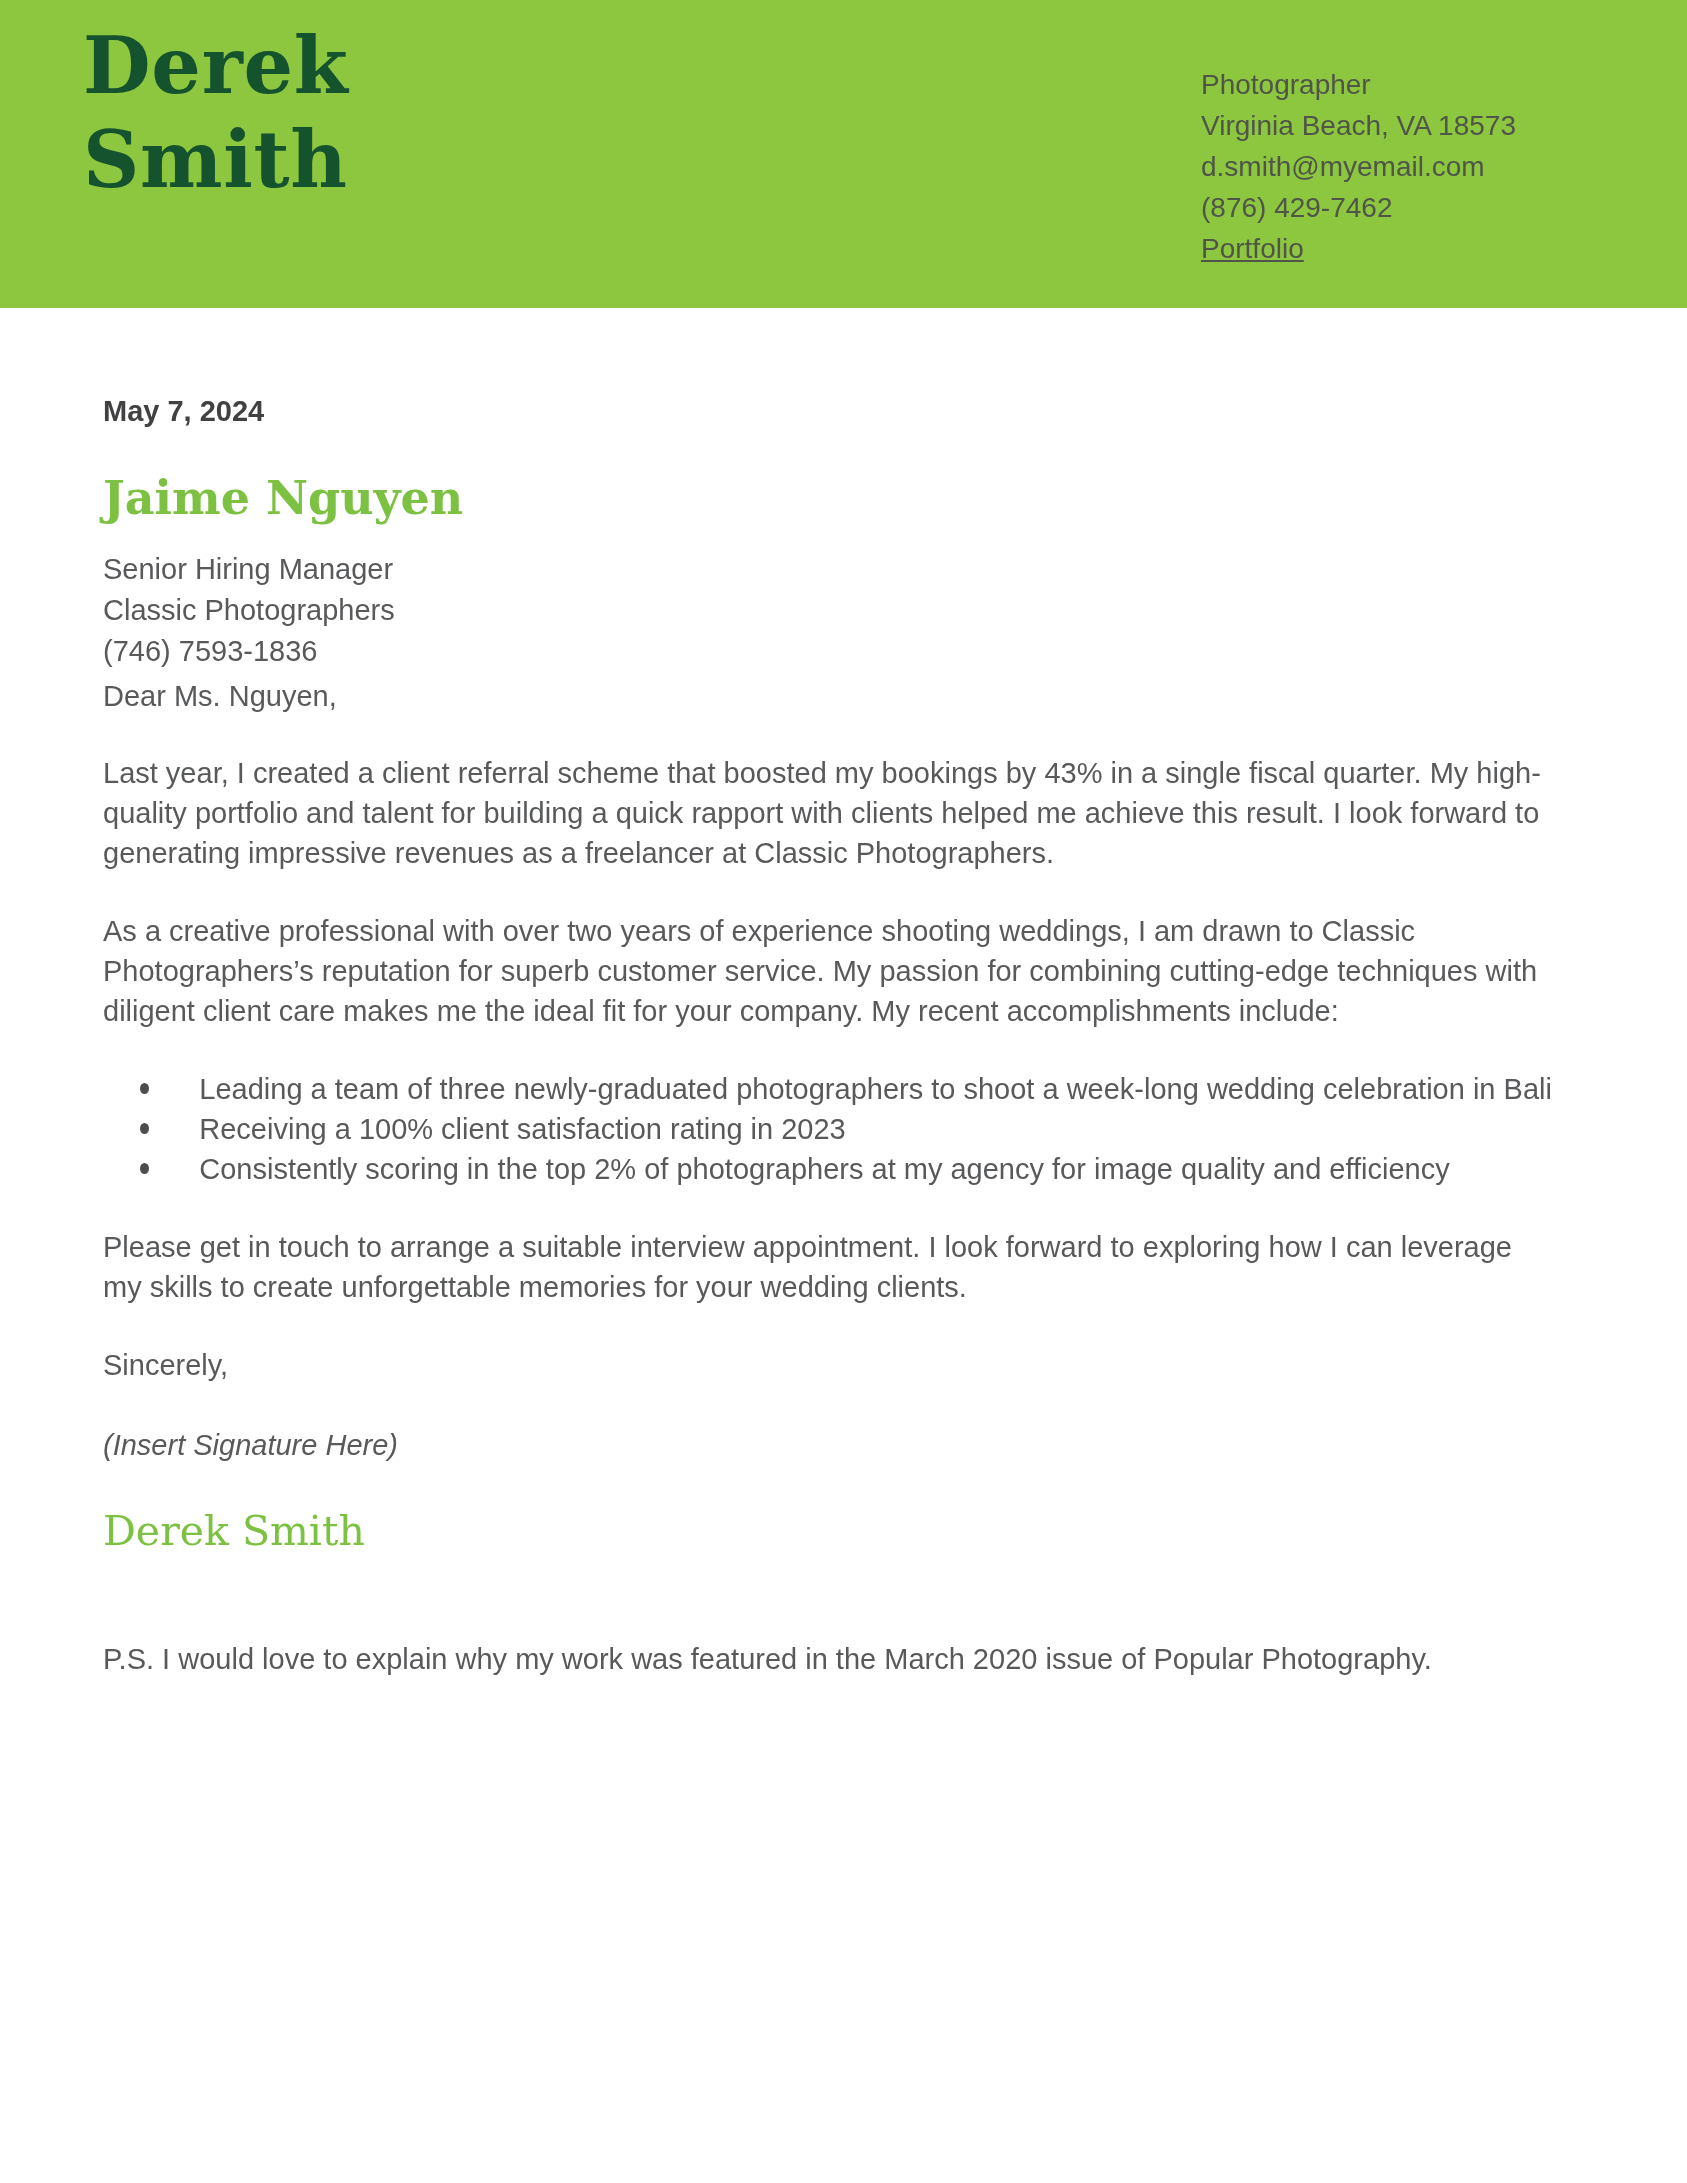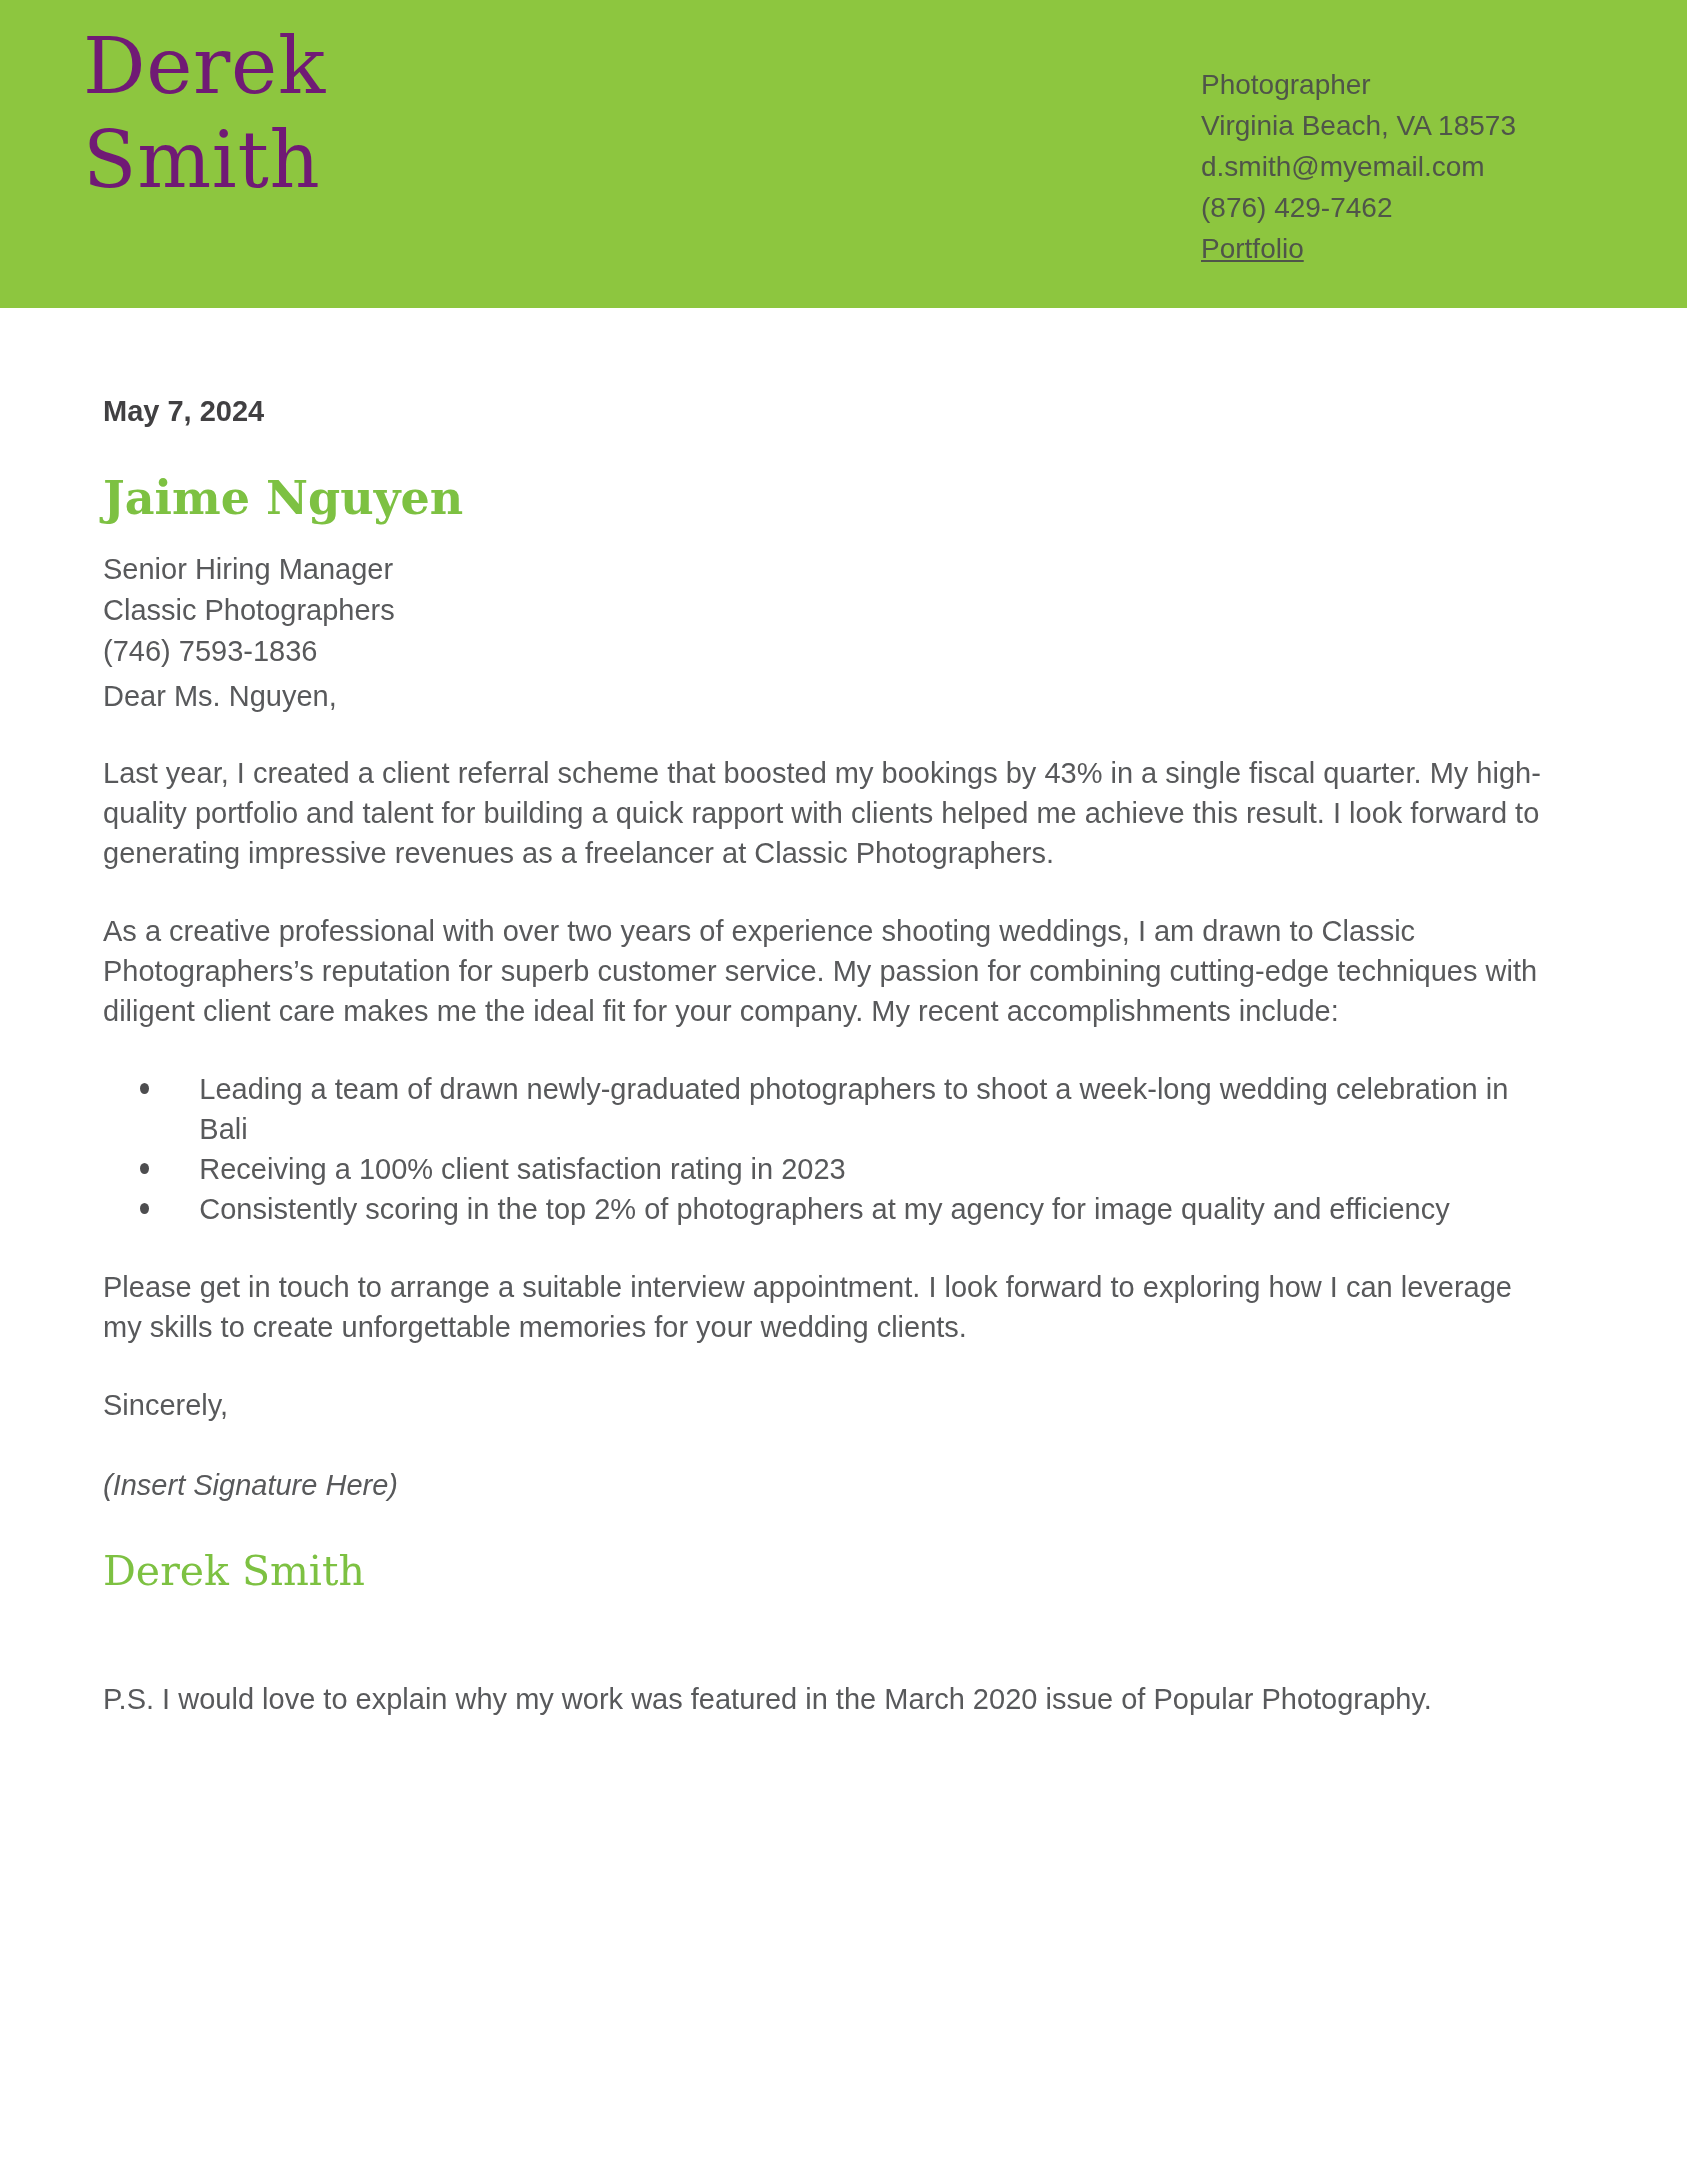--- a/index.html
+++ b/index.html
@@ -20,24 +20,24 @@
     position: relative;
     width: 100%;
     height: 308px;
     background: #8dc63f;
   }
   .applicant-name {
     position: absolute;
     left: 83px;
     top: 18.5px;
     font-family: "DejaVu Serif", serif;
-    font-weight: 400;
+    font-weight: 700;
     font-size: 78px;
     line-height: 94px;
-    color: #701a75;
+    color: #14532d;
     letter-spacing: 0.7px;
   }
   .contact-block {
     position: absolute;
     left: 1201px;
     top: 64px;
     font-size: 28px;
     line-height: 41px;
     color: #4f5549;
   }
@@ -138,21 +138,21 @@
 
     <p class="salutation">Dear Ms. Nguyen,</p>
 
     <p class="para">Last year, I created a client referral scheme that boosted my bookings by 43% in a single fiscal quarter. My high-quality portfolio and talent for building a quick rapport with clients helped me achieve this result. I look forward to generating impressive revenues as a freelancer at Classic Photographers.</p>
 
     <p class="para">As a creative professional with over two years of experience shooting weddings, I am drawn to Classic Photographers’s reputation for superb customer service. My passion for combining cutting-edge techniques with diligent client care makes me the ideal fit for your company. My recent accomplishments include:</p>
 
     <ul class="bullets">
       <li>
         <span class="bullet-dot"></span>
-        <span>Leading a team of drawn newly-graduated photographers to shoot a week-long wedding celebration in Bali</span>
+        <span>Leading a team of three newly-graduated photographers to shoot a week-long wedding celebration in Bali</span>
       </li>
       <li>
         <span class="bullet-dot"></span>
         <span>Receiving a 100% client satisfaction rating in 2023</span>
       </li>
       <li>
         <span class="bullet-dot"></span>
         <span>Consistently scoring in the top 2% of photographers at my agency for image quality and efficiency</span>
       </li>
     </ul>

